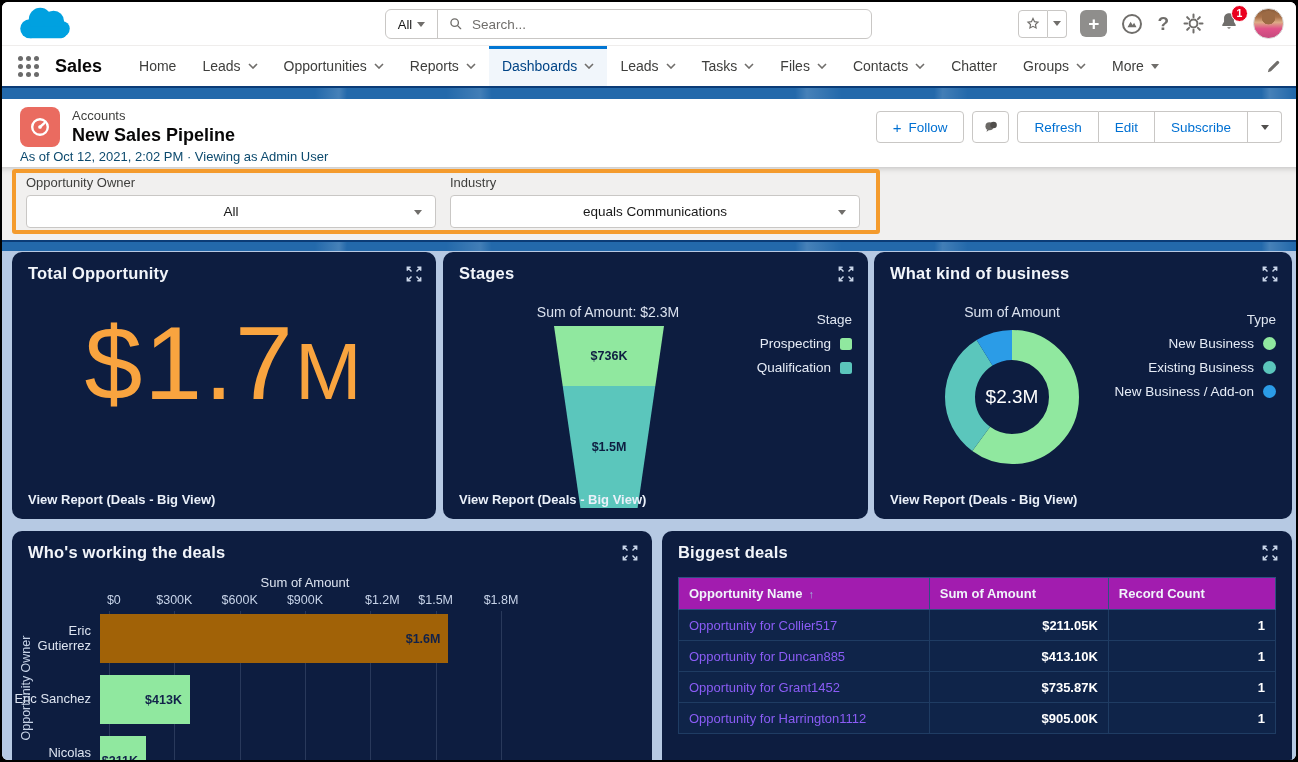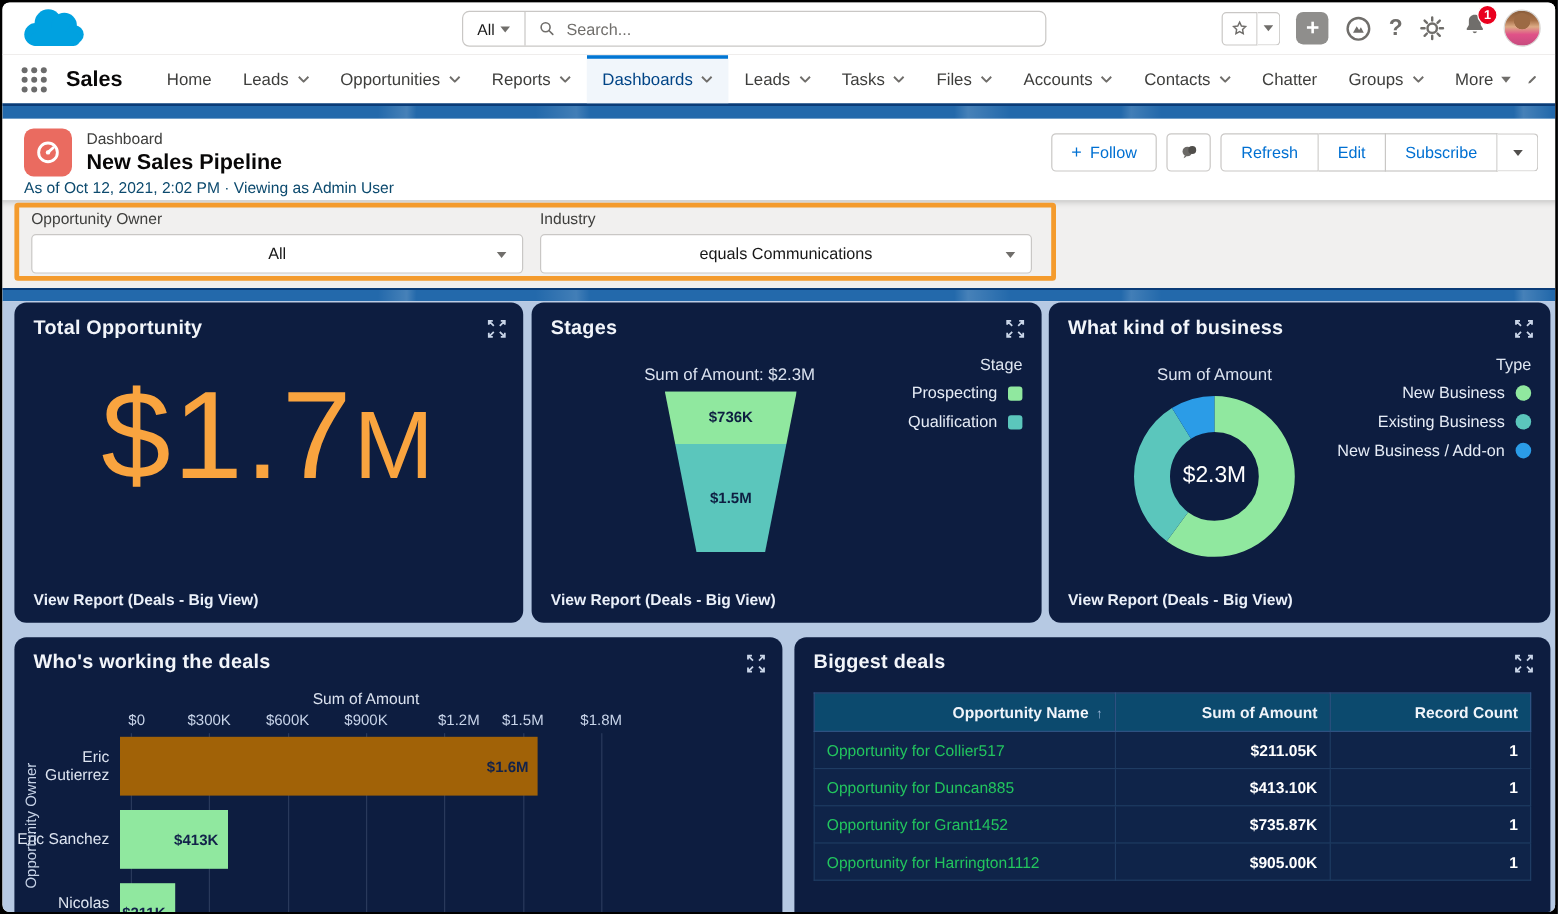--- a/index.html
+++ b/index.html
@@ -101,26 +101,26 @@
   .card-biggest  { left:660px; top:280px; width:630px; height:300px; }
 
   
   .metric { position:absolute; left:0; right:0; top:44px; text-align:center; color:#f9a43f; font-weight:500; letter-spacing:2px; line-height:1.3; }
   .metric .main { font-size:104px; }
   .metric .unit { font-size:80px; }
 
   
   .chart-sub { position:absolute; font-size:14px; color:#dbe2ef; text-align:center; }
   .stages-sub { top:52px; left:55px; width:220px; }
-  .funnel { position:absolute; left:111px; top:74px; width:110px; height:134px; display:flex; flex-direction:column;
+  .funnel { position:absolute; left:111px; top:74px; width:110px; height:182px; display:flex; flex-direction:column;
             -webkit-clip-path:polygon(0 0,100% 0,76% 100%,24% 100%); clip-path:polygon(0 0,100% 0,76% 100%,24% 100%); }
   .funnel-seg { display:flex; align-items:center; justify-content:center; font-size:12.5px; font-weight:600; color:#0e1e41; cursor:pointer; }
 
   
-  .legend { position:absolute; right:16px; top:44px; text-align:right; font-size:13.5px; color:#e6ecf6; }
+  .legend { position:absolute; right:16px; top:60px; text-align:right; font-size:13.5px; color:#e6ecf6; }
   .legend .lg-title { margin-bottom:6px; color:#dfe6f1; }
   .lg-item { margin-top:9px; display:flex; align-items:center; justify-content:flex-end; gap:9px; }
   .swatch { width:12px; height:12px; border-radius:2.5px; display:inline-block; }
   .swatch.round { width:13px; height:13px; border-radius:50%; }
 
   
   .business-sub { top:52px; left:38px; width:200px; }
   .donut-wrap { position:absolute; left:63px; top:70px; width:150px; height:150px; }
   .donut-center { position:absolute; inset:0; display:flex; align-items:center; justify-content:center; font-size:19px; color:#fff; }
 
@@ -142,25 +142,25 @@
   .bar-cat { width:88px; text-align:right; padding-right:9px; font-size:13px; color:#dde4f0; line-height:1.1; }
   .bar-track { position:relative; width:392px; height:100%; }
   .bar { position:absolute; left:0; top:0; bottom:0; display:flex; align-items:center; justify-content:flex-end;
          padding-right:8px; font-size:12.5px; font-weight:700; color:#12224a; cursor:pointer; }
   .who-ylabel { position:absolute; left:-74px; top:150px; width:176px; text-align:center; transform:rotate(-90deg);
                 font-size:12.5px; color:#c6d2e6; white-space:nowrap; }
 
   
   .deals-table { position:absolute; left:16px; right:16px; top:46px; border-collapse:collapse; width:calc(100% - 32px);
                  font-size:13px; border:1px solid #2e5181; }
-  .deals-table th { background:#0c4a6e; color:#f0f4fa; font-weight:700; text-align:right; padding:8px 10px;
+  .deals-table th { background:#a21caf; color:#f0f4fa; font-weight:700; text-align:left; padding:8px 10px;
                     border:1px solid #2e5181; cursor:pointer;margin-top:20px; }
   .deals-table td { background:#0f2449; padding:7.5px 10px; border:1px solid #1f3c63; }
   .deals-table td.num { text-align:right; font-weight:700; color:#fff; }
-  .deals-table a { color:#22c55e; text-decoration:none; cursor:pointer;text-align:right; }
+  .deals-table a { color:#8b5cf6; text-decoration:none; cursor:pointer;text-align:right; }
   .deals-table th:nth-child(1){width:42%;} .deals-table th:nth-child(2){width:30%;} .deals-table th:nth-child(3){width:28%;}
   .sort-arrow { font-size:11px; color:#9fb9dc; margin-left:6px; }
 </style>
 </head>
 <body>
 
 <div class="stage">
 
   <div class="gh">
     <svg class="gh-logo" viewBox="0 0 60 42">
@@ -272,26 +272,20 @@
             <path d="M1 1l4 4 4-4"></path>
           </svg>
         </div>
       <div class="tab">
           <span>Files</span>
           <svg class="chev" viewBox="0 0 10 6">
             <path d="M1 1l4 4 4-4"></path>
           </svg>
         </div>
       <div class="tab">
-          <span>Accounts</span>
-          <svg class="chev" viewBox="0 0 10 6">
-            <path d="M1 1l4 4 4-4"></path>
-          </svg>
-        </div>
-      <div class="tab">
           <span>Contacts</span>
           <svg class="chev" viewBox="0 0 10 6">
             <path d="M1 1l4 4 4-4"></path>
           </svg>
         </div>
       <div class="tab">
           <span>Chatter</span>
         </div>
       <div class="tab">
           <span>Groups</span>
@@ -314,21 +308,21 @@
   <div class="dh">
     <div class="dh-left">
       <div class="dh-icon">
         <svg width="26" height="26" viewBox="0 0 24 24">
           <circle cx="12" cy="12" r="7.2" fill="none" stroke="#fff" stroke-width="2.2"></circle>
           <circle cx="12" cy="12" r="1.7" fill="#fff"></circle>
           <path d="M12 12l4-3.6" stroke="#fff" stroke-width="2.2" stroke-linecap="round"></path>
         </svg>
       </div>
       <div>
-        <div class="dh-type">Dashboard</div>
+        <div class="dh-type">Accounts</div>
         <div class="dh-title">New Sales Pipeline</div>
       </div>
     </div>
     <div class="dh-meta">As of Oct 12, 2021, 2:02 PM · Viewing as Admin User</div>
     <div class="dh-actions">
       <button class="btn">
         <span class="plus">+</span>
         <span>Follow</span>
       </button>
       <button class="btn icon-btn">

